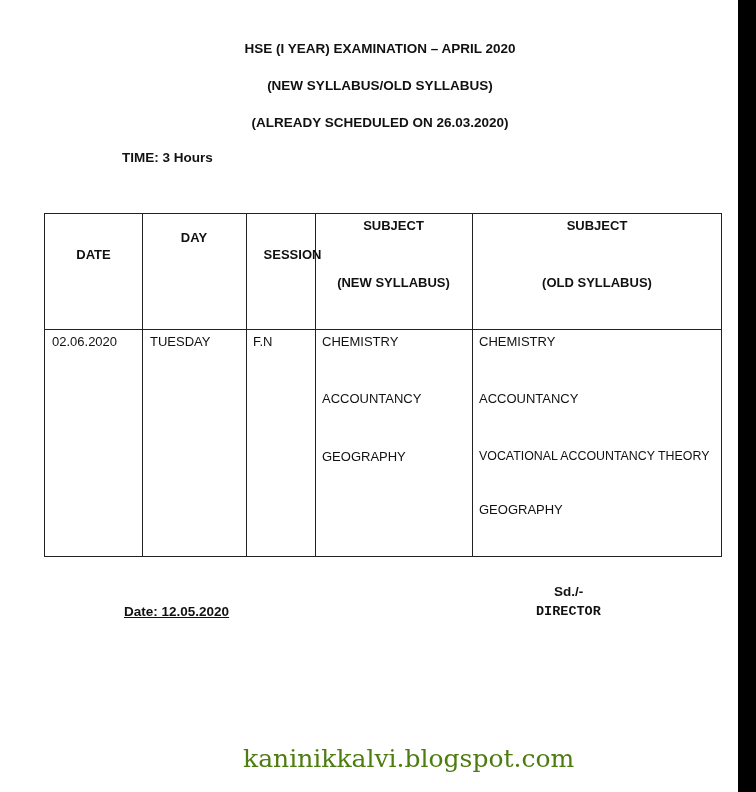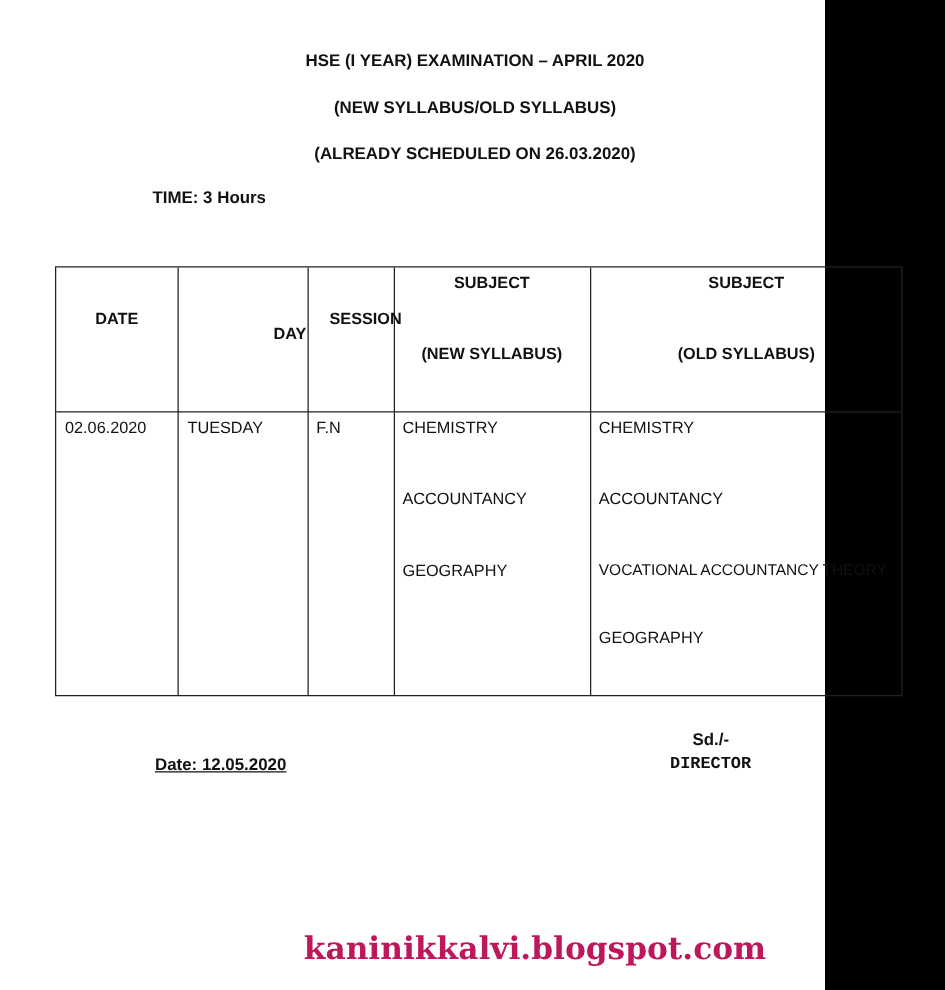--- a/index.html
+++ b/index.html
@@ -1,44 +1,44 @@
 <!DOCTYPE html>
 <html><head>
 <meta charset="utf-8">
 <style>
   html, body { margin:0; padding:0; }
   body { width:756px; height:792px; background:#000; position:relative; overflow:hidden; }
-  .page { position:absolute; left:0; top:0; width:660px; height:792px; background:#fff; font-family:"Liberation Sans", sans-serif; color:#111; }
+  .page { position:absolute; left:0; top:0; width:738px; height:792px; background:#fff; font-family:"Liberation Sans", sans-serif; color:#111; }
   .t { position:absolute; font-weight:bold; font-size:13.5px; white-space:nowrap; }
   .center { left:0; width:760px; text-align:center; }
   .tbl { position:absolute; left:44px; top:213px; width:678px; height:344px; border:1px solid #222; box-sizing:border-box; }
   .vline { position:absolute; top:0; bottom:0; width:1px; background:#222; }
   .hline { position:absolute; left:0; right:0; height:1px; background:#222; }
   .hd { position:absolute; font-weight:bold; font-size:13px; text-align:center; white-space:nowrap; }
   .cell { position:absolute; font-size:13px; white-space:nowrap; }
-  .footer-link { position:absolute; left:243px; top:744px; font-family:"DejaVu Serif", serif; font-weight:bold; font-size:25px; color:#be185d; white-space:nowrap; }
+  .footer-link { position:absolute; left:243px; top:744px; font-family:"DejaVu Serif", serif; font-weight:normal; font-size:25px; color:#4d7c0f; white-space:nowrap; }
 </style>
 </head>
 <body>
 
 <div class="page">
   <div class="t center" style="top:41px;">HSE (I YEAR) EXAMINATION – APRIL 2020</div>
   <div class="t center" style="top:78px;">(NEW SYLLABUS/OLD SYLLABUS)</div>
   <div class="t center" style="top:115px;">(ALREADY SCHEDULED ON 26.03.2020)</div>
   <div class="t" style="left:122px; top:150px;">TIME: 3 Hours</div>
 
   <div class="tbl">
     <div class="vline" style="left:97px;"></div>
     <div class="vline" style="left:201px;"></div>
     <div class="vline" style="left:270px;"></div>
     <div class="vline" style="left:427px;"></div>
     <div class="hline" style="top:115px;"></div>
 
     <div class="hd" style="left:0; width:97px; top:33px;">DATE</div>
-    <div class="hd" style="left:97px; width:104px; top:45px;padding-left:38px;">DAY</div>
+    <div class="hd" style="left:97px; width:104px; top:16px;">DAY</div>
     <div class="hd" style="left:201px; width:69px; top:33px;padding-left:12px;">SESSION</div>
     <div class="hd" style="left:270px; width:157px; top:4px;">SUBJECT</div>
     <div class="hd" style="left:270px; width:157px; top:61px;">(NEW SYLLABUS)</div>
     <div class="hd" style="left:427px; width:250px; top:4px;">SUBJECT</div>
     <div class="hd" style="left:427px; width:250px; top:61px;">(OLD SYLLABUS)</div>
 
     <div class="cell" style="left:7px; top:120px;">02.06.2020</div>
     <div class="cell" style="left:105px; top:120px;">TUESDAY</div>
     <div class="cell" style="left:208px; top:120px;">F.N</div>
 

